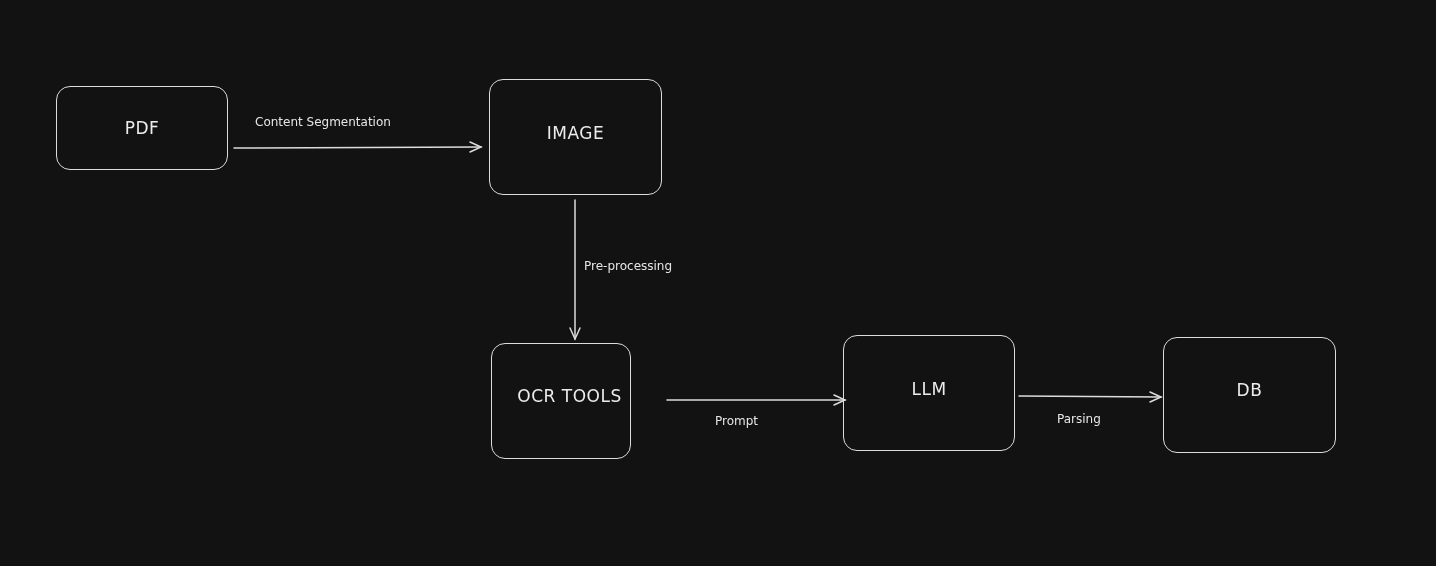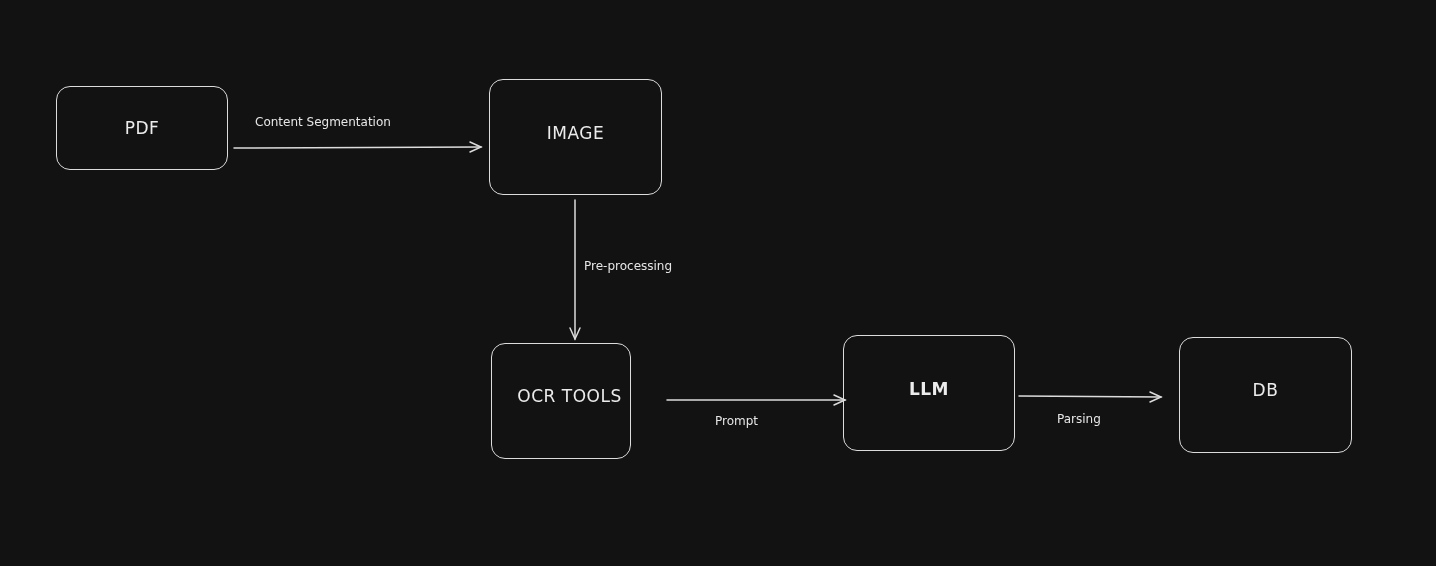--- a/index.html
+++ b/index.html
@@ -49,24 +49,24 @@
 </div>
 
 <div class="node" style="left:489px; top:79px; width:173px; height:116px; padding-bottom:8px;">
   <span>IMAGE</span>
 </div>
 
 <div class="node" style="left:491px; top:343px; width:140px; height:116px; padding-bottom:10px;padding-left:17px;">
   <span>OCR TOOLS</span>
 </div>
 
-<div class="node" style="left:843px; top:335px; width:172px; height:116px; padding-bottom:8px;font-weight:bold;">
+<div class="node" style="left:843px; top:335px; width:172px; height:116px; padding-bottom:8px;">
   <span>LLM</span>
 </div>
 
-<div class="node" style="left:1163px; top:337px; width:173px; height:116px; padding-bottom:10px;margin-left:16px;">
+<div class="node" style="left:1163px; top:337px; width:173px; height:116px; padding-bottom:10px;">
   <span>DB</span>
 </div>
 
 <div class="edge-label" style="left:255px; top:115px;">Content Segmentation</div>
 <div class="edge-label" style="left:572px; top:259px;margin-left:12px;">Pre-processing</div>
 <div class="edge-label" style="left:715px; top:414px;">Prompt</div>
 <div class="edge-label" style="left:1057px; top:412px;">Parsing</div>
 
 </body></html>

